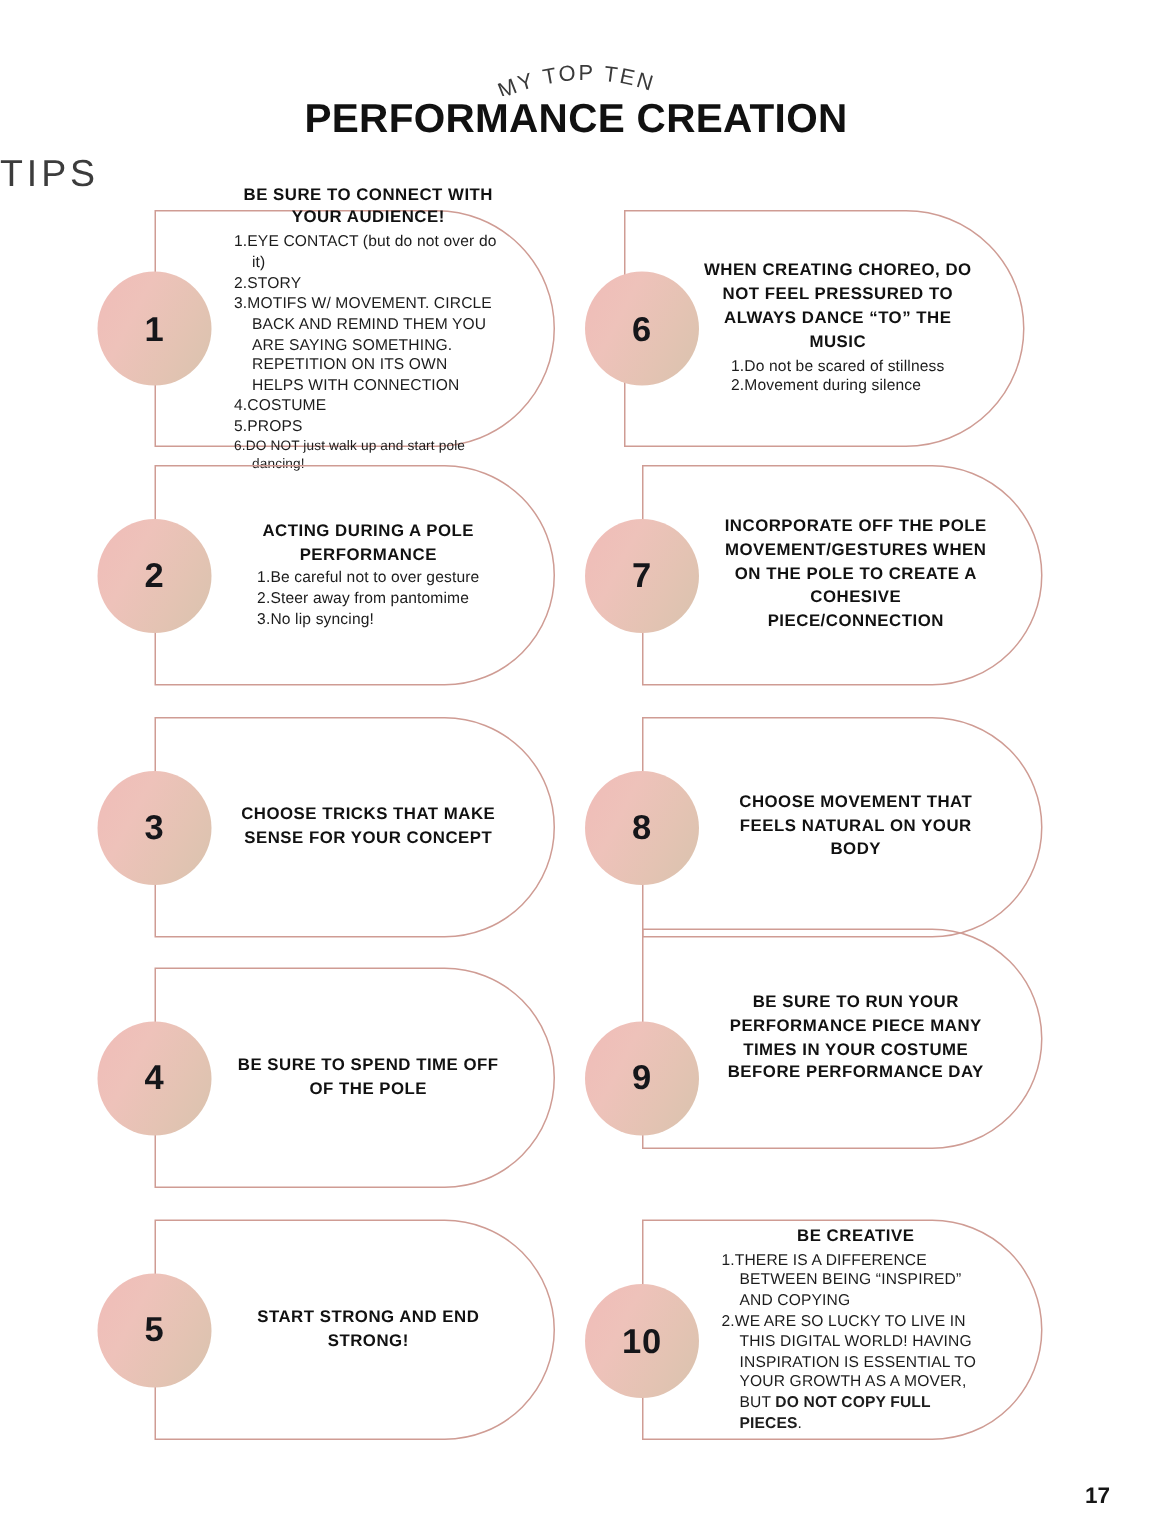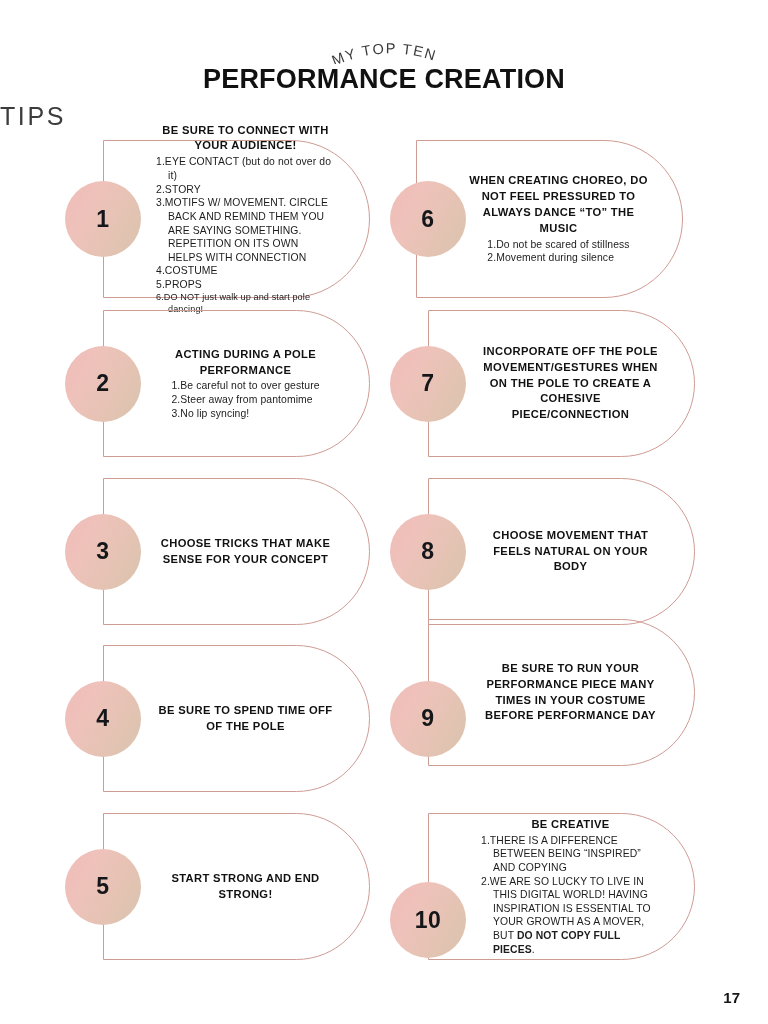--- a/index.html
+++ b/index.html
@@ -250,16 +250,16 @@
     <div class="badge" style="left: 390px; top: 680.5px;">9</div>
     <div class="card" style="left: 428px; top: 813px; width: 267px; height: 147px;">
       <div class="card-body">
         <p class="card-title">BE CREATIVE</p>
         <ul class="card-list">
           <li>1.THERE IS A DIFFERENCE BETWEEN BEING “INSPIRED” AND COPYING</li>
           <li>2.WE ARE SO LUCKY TO LIVE IN THIS DIGITAL WORLD! HAVING INSPIRATION IS ESSENTIAL TO YOUR GROWTH AS A MOVER, BUT <b>DO NOT COPY FULL PIECES</b>.</li>
         </ul>
       </div>
     </div>
-    <div class="badge" style="left: 390px; top: 882px;">10</div>
+    <div class="badge" style="left: 390px; top: 856px;">10</div>
   </div>
 
 <div class="page-number">17</div>
 
 </body></html>

